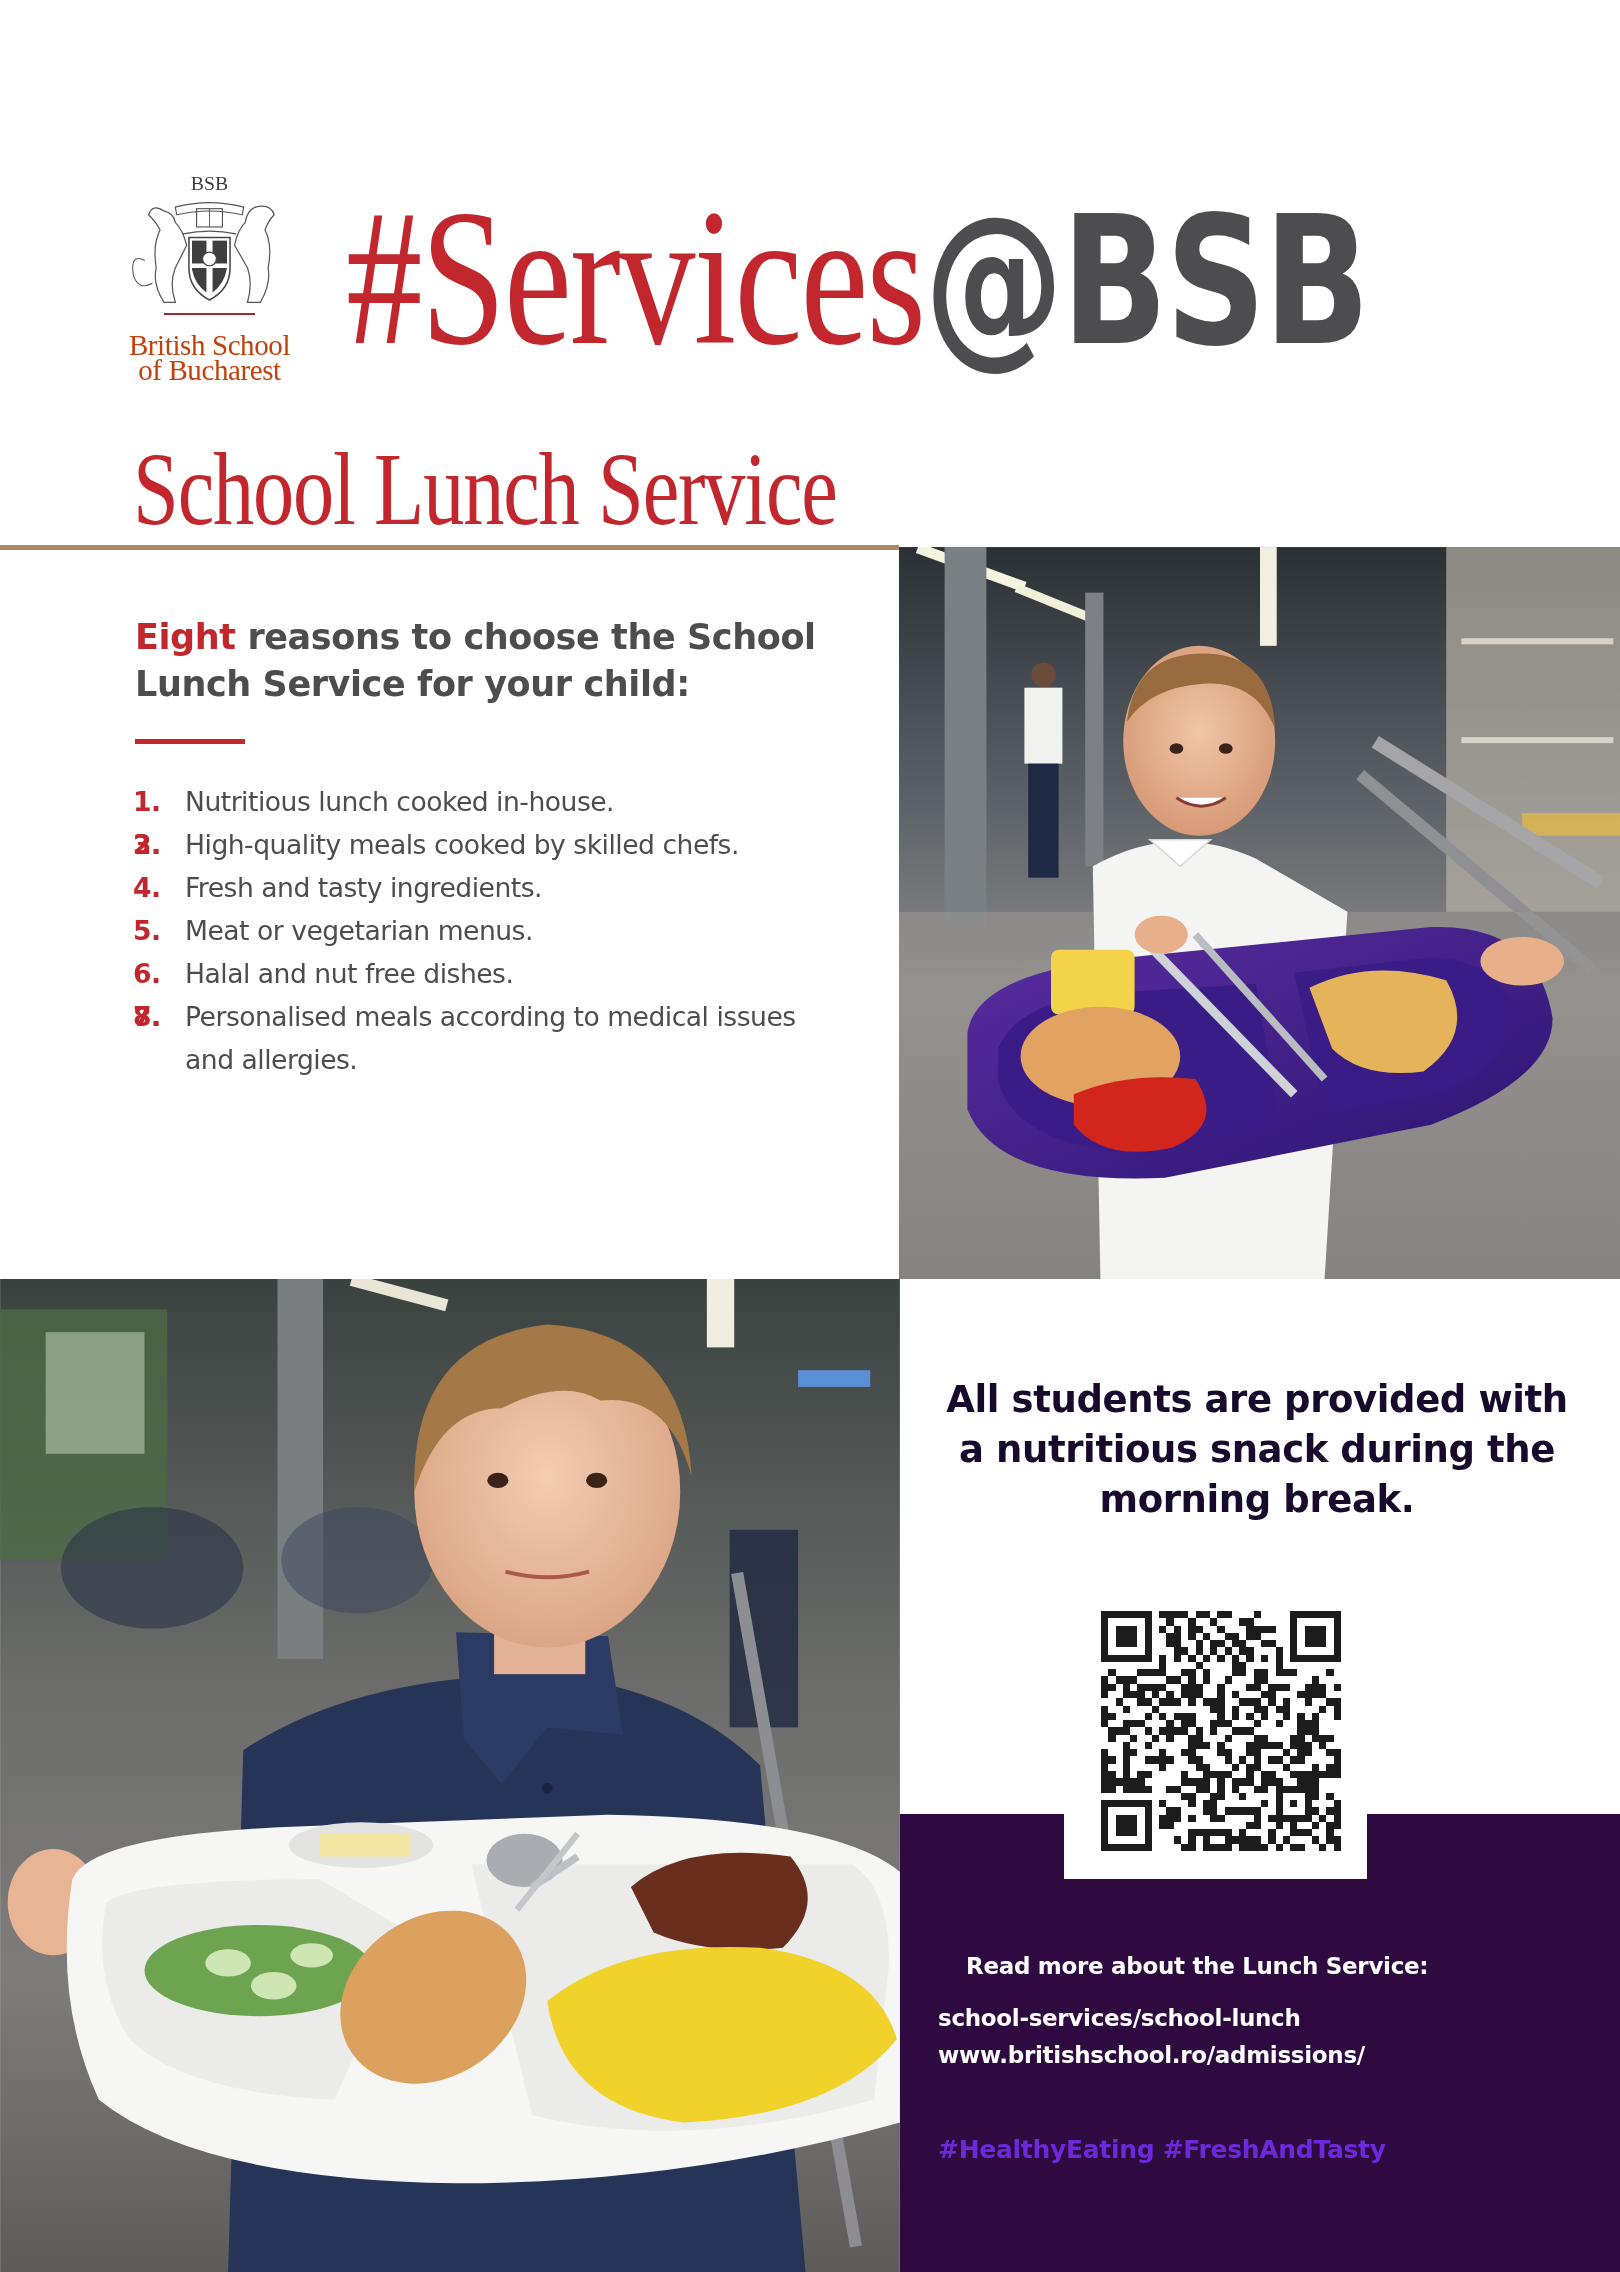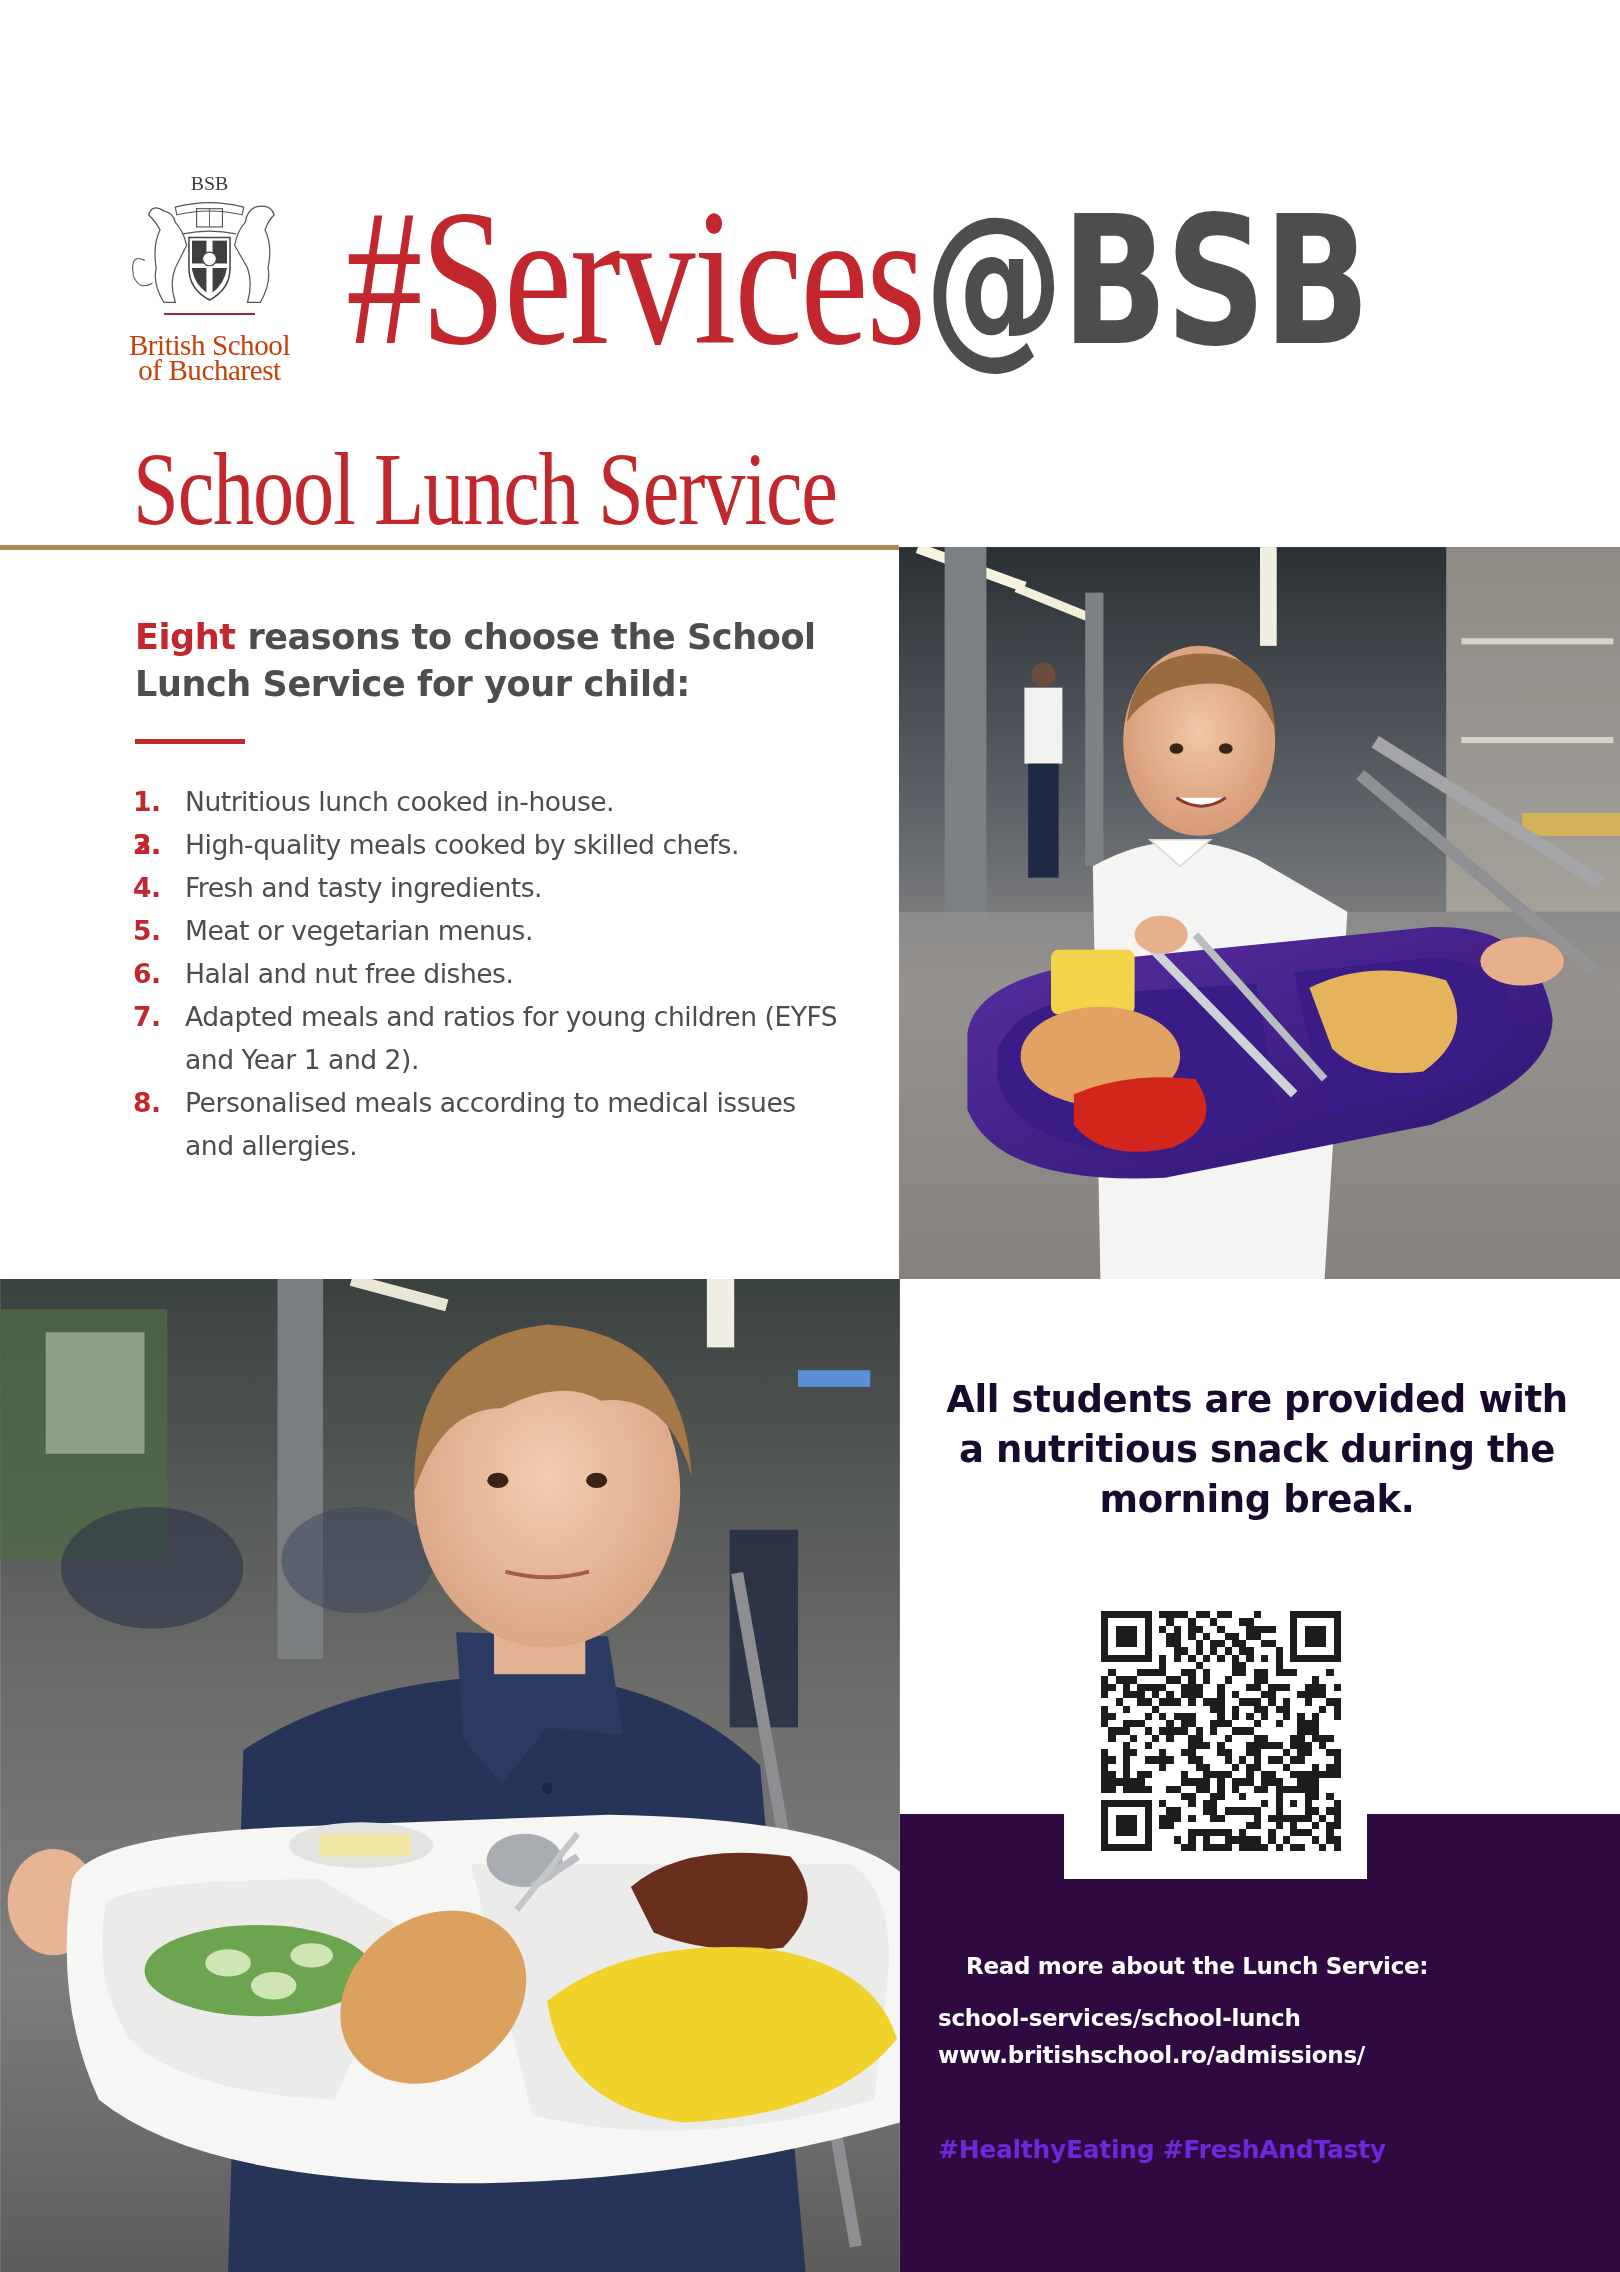--- a/index.html
+++ b/index.html
@@ -158,21 +158,21 @@
 </div>
 <div id="reasons-rule" class="abs"></div>
 
 <ol id="reasons-list" class="abs">
   <li><span class="num">1.</span><span>Nutritious lunch cooked in-house.</span></li>
   <li><span class="num">2.</span></li>
   <li><span class="num">3.</span><span>High-quality meals cooked by skilled chefs.</span></li>
   <li><span class="num">4.</span><span>Fresh and tasty ingredients.</span></li>
   <li><span class="num">5.</span><span>Meat or vegetarian menus.</span></li>
   <li><span class="num">6.</span><span>Halal and nut free dishes.</span></li>
-  <li><span class="num">7.</span><span>Adapted meals and ratios for young children (EYFS and Year 1 and 2).</span></li>
+  <li><span class="num">7.</span></li>
   <li><span class="num">8.</span><span>Personalised meals according to medical issues and allergies.</span></li>
 </ol>
 
 <div id="photo-bottom" class="photo" title="Boy in navy BSB polo shirt holding a white divided lunch tray with cucumber salad, bread roll, stew and yellow rice">
   <svg width="900" height="994" viewBox="0 0 1184 1308">
     <defs>
       <linearGradient id="bBg" x1="0" y1="0" x2="0" y2="1">
         <stop offset="0" stop-color="#3a4240"></stop>
         <stop offset="0.4" stop-color="#6b6c6a"></stop>
         <stop offset="0.7" stop-color="#7f7d7b"></stop>

